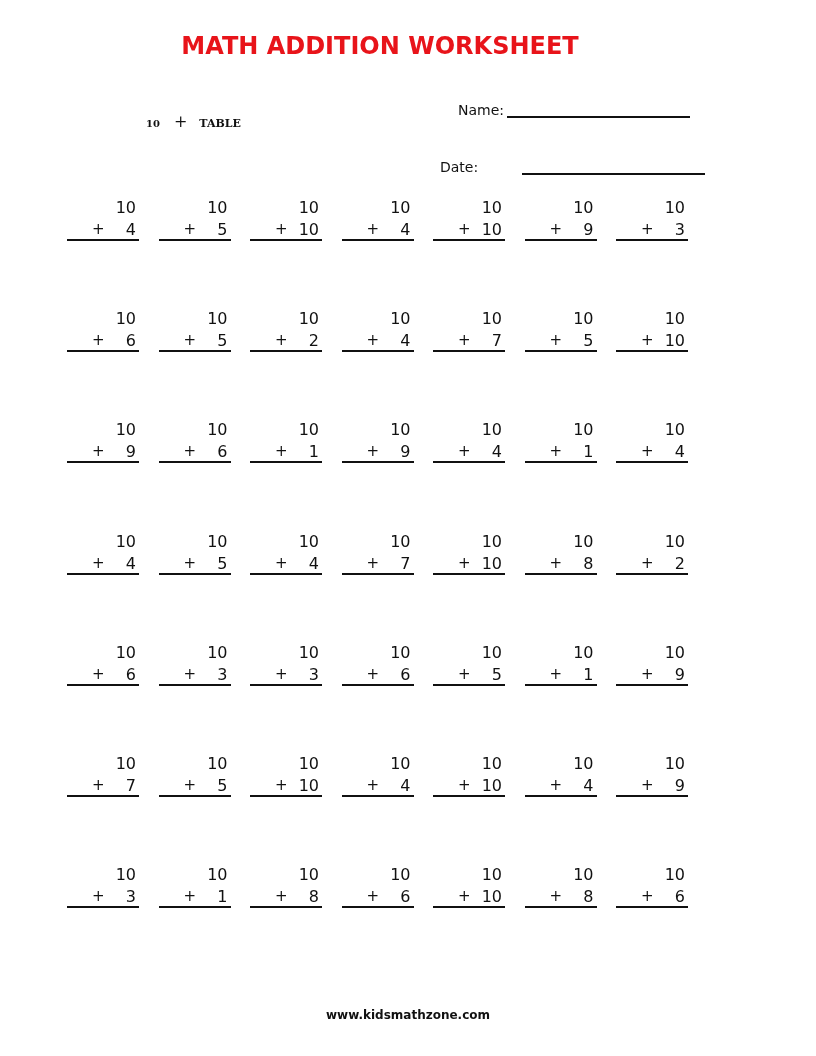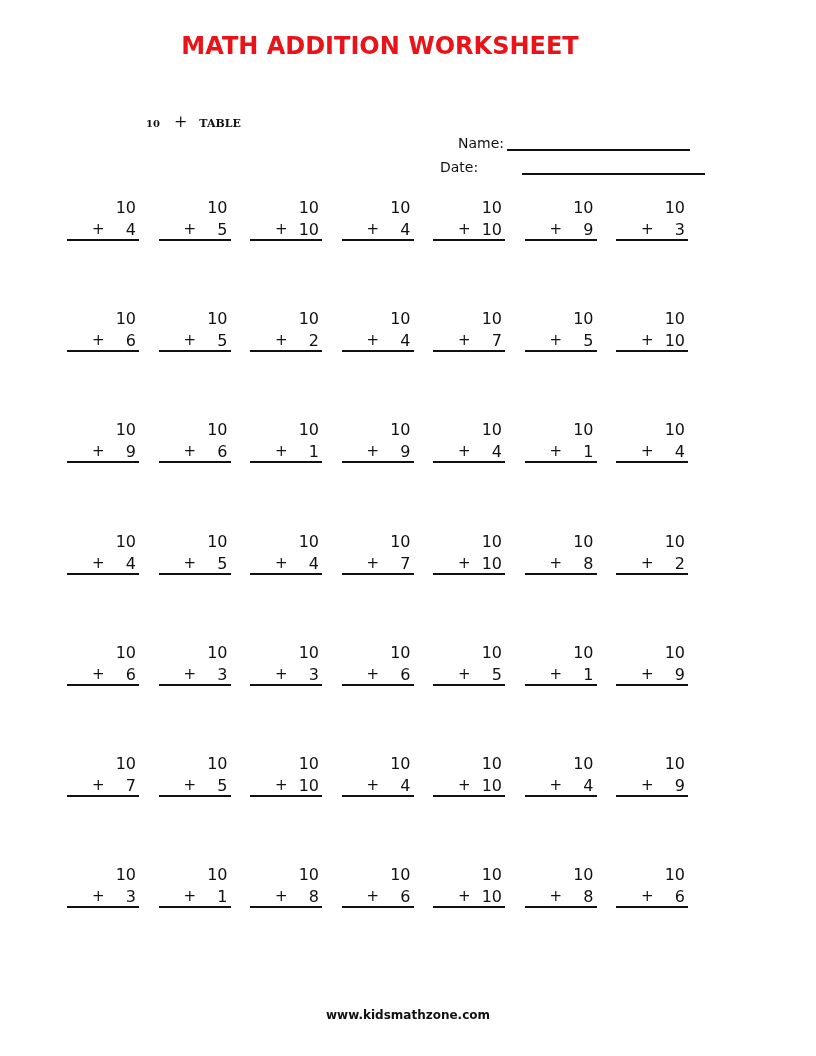--- a/index.html
+++ b/index.html
@@ -25,21 +25,21 @@
 <body>
 
 <div class="title">MATH ADDITION WORKSHEET</div>
 
 <div class="table-label">
   <span class="num">10</span>
   <span class="plus">+</span>
   <span class="word">TABLE</span>
 </div>
 
-<div class="field" style="top:133px;">
+<div class="field" style="top:100px;">
   <span class="lbl">Name:</span>
   <span class="line"></span>
 </div>
 <div class="field" style="top:157px;gap:41px;">
   <span class="lbl">Date:</span>
   <span class="line"></span>
 </div>
 
 <div class="grid" id="grid">
     <div class="row" style="top: 0px;">

